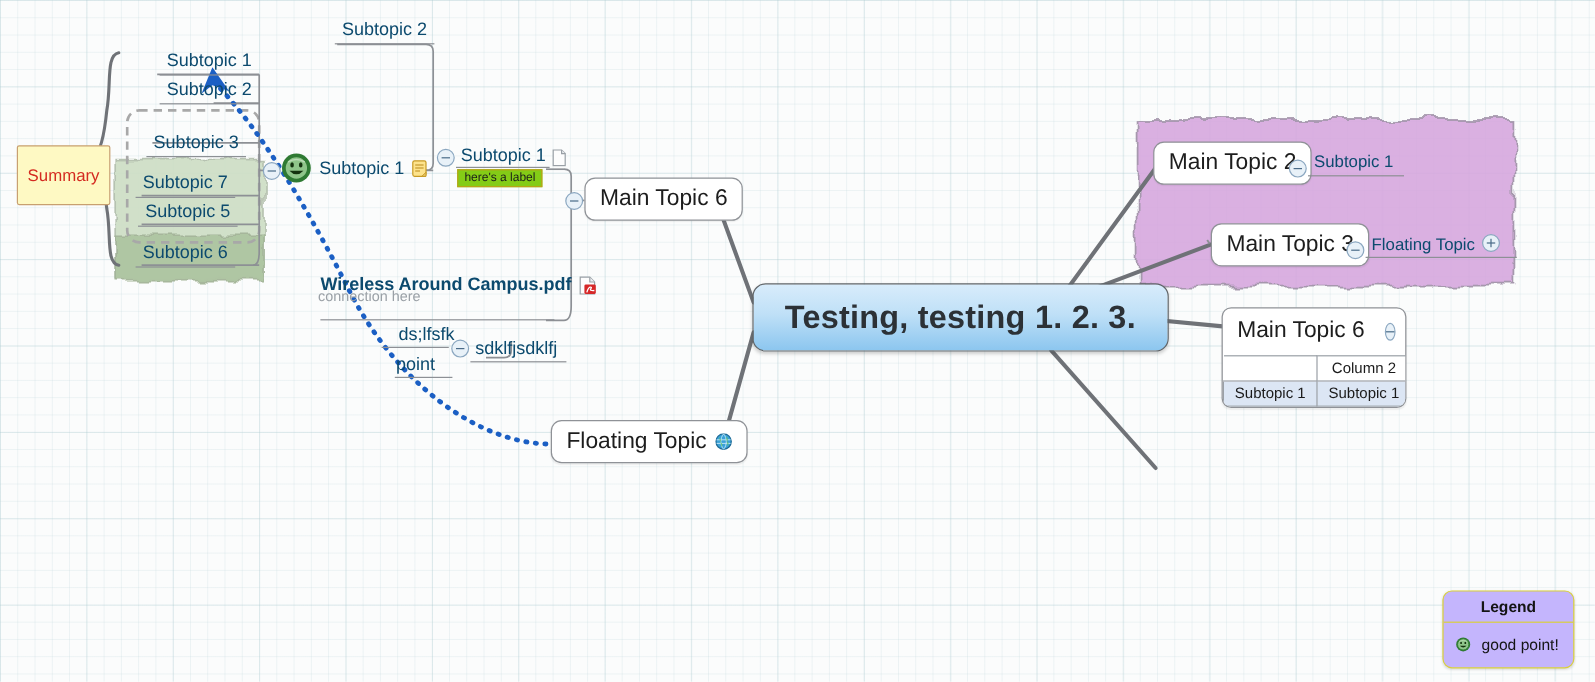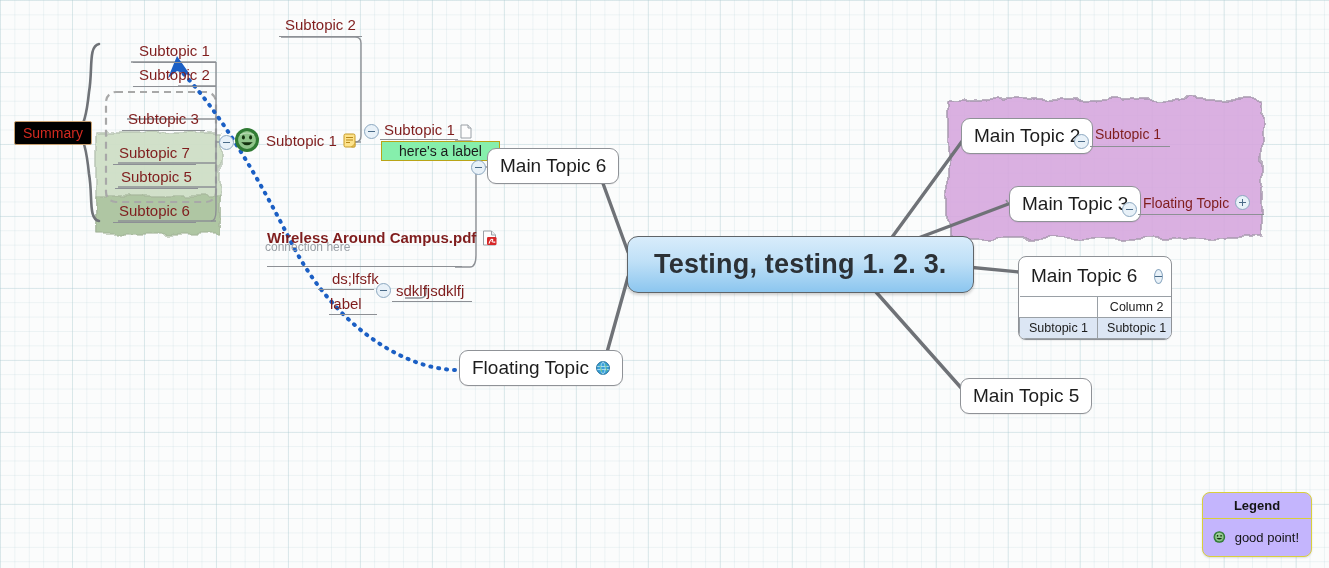--- a/index.html
+++ b/index.html
@@ -15,21 +15,21 @@
       linear-gradient(to bottom, rgba(200,220,225,.30) 1px, transparent 1px);
     background-size:72px 72px,72px 72px,14.4px 14.4px,14.4px 14.4px;
     position:relative;
   }
   #canvas{position:absolute;inset:0;}
   .abs{position:absolute;}
   svg.layer{position:absolute;left:0;top:0;width:1329px;height:568px;pointer-events:none;}
 
   
   .plain{
-    font-size:15px;color:#7f1d1d;white-space:nowrap;line-height:1;
+    font-size:15px;color:#0c4a6e;white-space:nowrap;line-height:1;
   }
   .underlined{
     border-bottom:1.4px solid #8d9095;padding:0 6px 4px 6px;
   }
   .boxnode{
     background:#fff;border:1.3px solid #8f9297;border-radius:9px;
     padding:6px 12px;font-size:19px;color:#1d1d1d;white-space:nowrap;
     box-shadow:0 1px 1px rgba(0,0,0,.06);
   }
 
@@ -48,28 +48,28 @@
     width:13px;height:13px;border-radius:50%;
     background:#e8f1f8;border:1px solid #8ba7c0;
     display:inline-flex;align-items:center;justify-content:center;
     font-size:11px;line-height:1;color:#4a6b88;font-family:"Liberation Sans",sans-serif;
   }
   .bubble i{display:block;width:7px;height:1px;background:#4a6b88;position:relative;}
   .bubble.plus i:after{content:"";position:absolute;left:3px;top:-3px;width:1px;height:7px;background:#4a6b88;}
 
   
   .summary{
-    background:#000000;border:1px solid #c8a070;border-radius:2px;
-    color:#d42a20;font-size:14px;padding:3px 8px;white-space:nowrap;
+    background:#fef9c3;border:1px solid #c8a070;border-radius:2px;
+    color:#d42a20;font-size:14px;padding:16px 8px;white-space:nowrap;
   }
 
   
   .chip-label{
-    background:#86efac;border:1px solid #b9a417;color:#1b1b1b;
-    font-size:14px;padding:1px 17px;white-space:nowrap;
+    background:#84cc16;border:1px solid #b9a417;color:#1b1b1b;
+    font-size:10px;padding:1px 5px;white-space:nowrap;
   }
   .rel-caption{
     color:#9aa0a6;font-size:12px;white-space:nowrap;
   }
 
   
   .tablenode{
     background:#fff;border:1.3px solid #8f9297;border-radius:8px;
     overflow:hidden;box-shadow:0 1px 1px rgba(0,0,0,.06);
   }
@@ -244,21 +244,21 @@
       <path d="M9.5 1v4h4" fill="#eceff1" stroke="#9aa0a6" stroke-width="1"></path>
       <rect x="5" y="7" width="9.5" height="8" rx="1.2" fill="#d62728"></rect>
       <path d="M7 13.6 Q8.3 9.2 10 9.2 Q11.4 9.2 10.4 10.6 Q9 12.4 13.3 12.1" stroke="#fff" stroke-width="1.1" fill="none"></path>
     </svg>
   </div>
   <div class="abs" style="left:267px;top:266px;width:195px;border-bottom:1.4px solid #8d9095;"></div>
 
   <div class="abs plain" style="left:320px;top:271px;margin-left:12px;">ds;lfsfk</div>
   <div class="abs" style="left:318px;top:289px;width:56px;border-bottom:1.4px solid #8d9095;"></div>
 
-  <div class="abs plain" style="left:330px;top:296px;">label</div>
+  <div class="abs plain" style="left:330px;top:296px;">point</div>
   <div class="abs" style="left:329px;top:314px;width:48px;border-bottom:1.4px solid #8d9095;"></div>
 
   <div class="abs" style="left:376px;top:283px;display:flex;align-items:center;gap:5px;">
     <span class="bubble">
         <i></i>
       </span>
     <span class="plain">sdklfjsdklfj</span>
   </div>
   <div class="abs" style="left:392px;top:301px;width:80px;border-bottom:1.4px solid #8d9095;"></div>
 
@@ -325,21 +325,20 @@
         <td class="hdr">Column 2</td>
       </tr>
       <tr>
         <td class="body">Subtopic 1</td>
         <td class="body">Subtopic 1</td>
       </tr>
     </tbody>
       </table>
   </div>
 
-  <div class="abs boxnode" style="left:960px;top:378px;">Main Topic 5</div>
 
   <div class="legend" style="left:1202px;top:492px;width:108px;">
     <div class="ttl">Legend</div>
     <div class="row">
       <svg class="ico smiley-sm" viewBox="0 0 26 26">
         <circle cx="13" cy="13" r="12" fill="#2f7a33"></circle>
         <circle cx="13" cy="13" r="9.6" fill="#8fc58a"></circle>
         <circle cx="13" cy="13" r="9.6" fill="none" stroke="#2f7a33" stroke-width="1.4"></circle>
         <ellipse cx="9.4" cy="10.4" rx="1.5" ry="2.1" fill="#14320f"></ellipse>
         <ellipse cx="16.6" cy="10.4" rx="1.5" ry="2.1" fill="#14320f"></ellipse>

